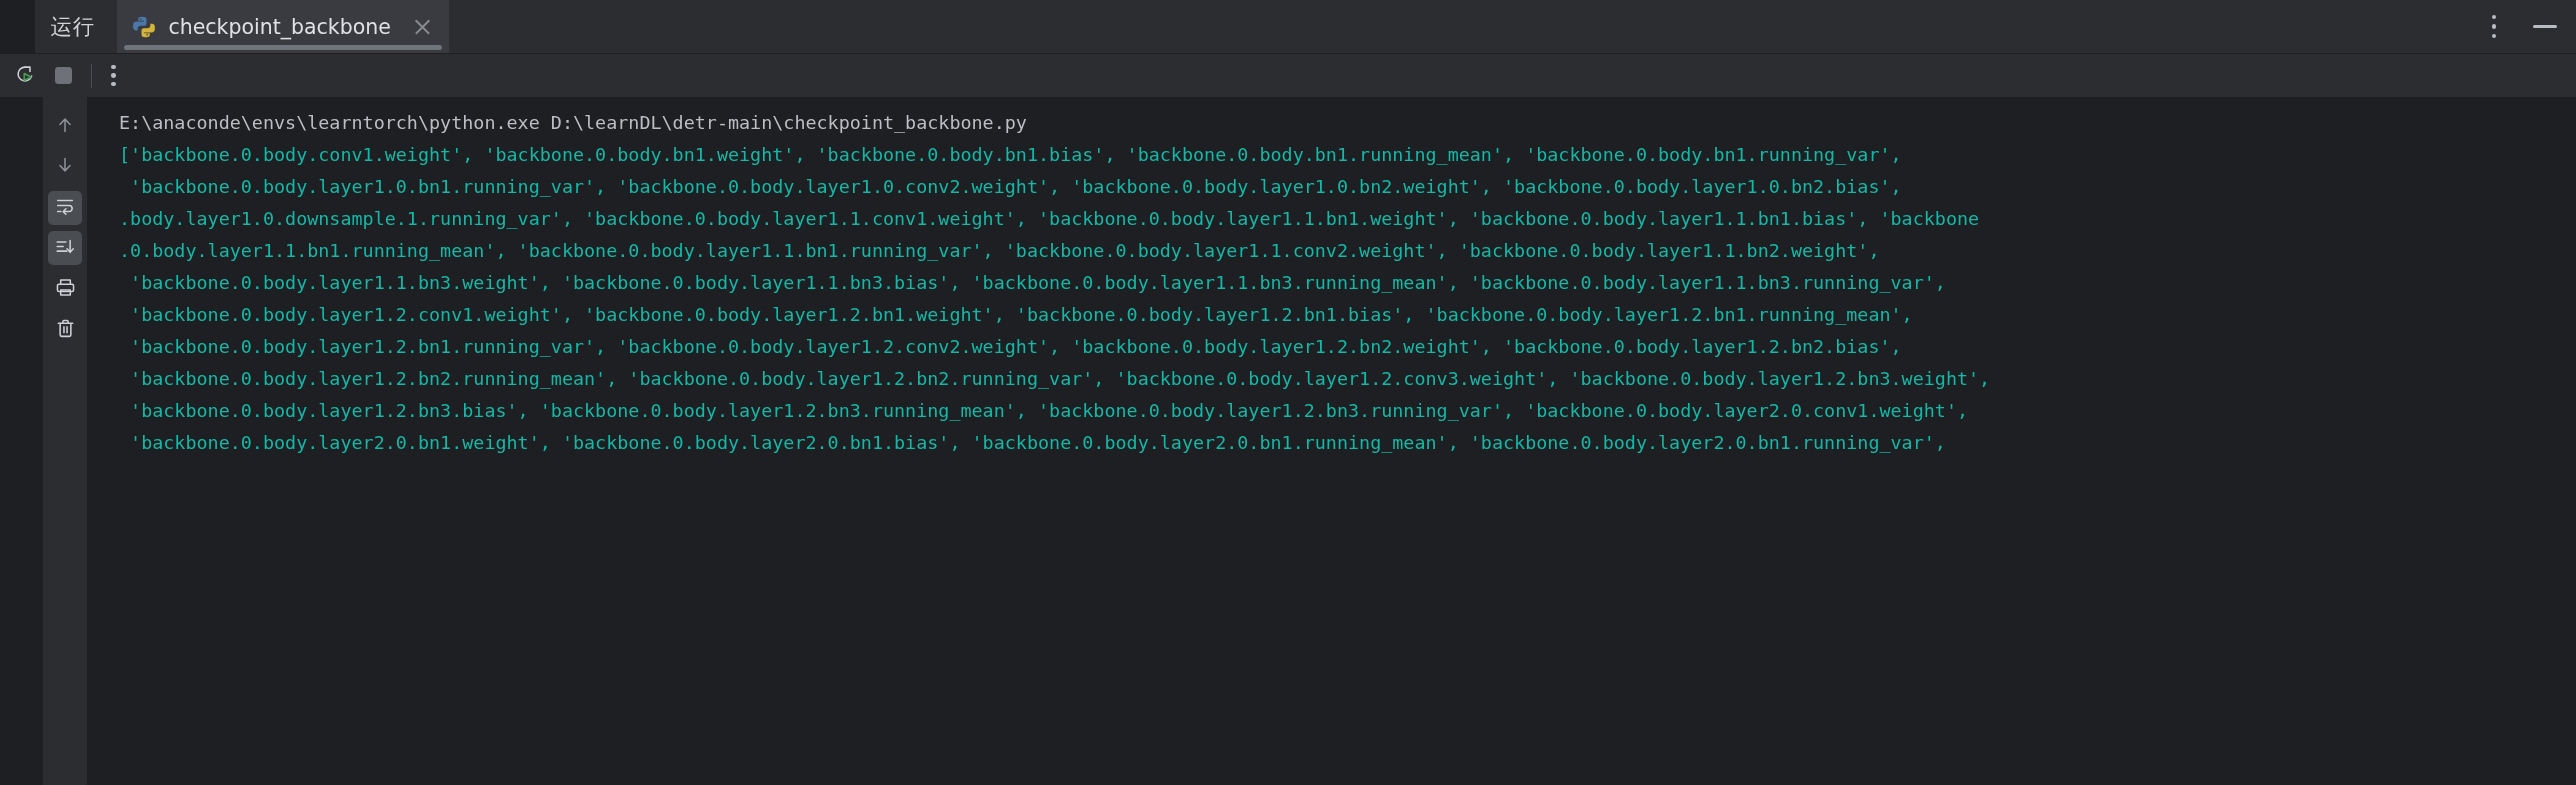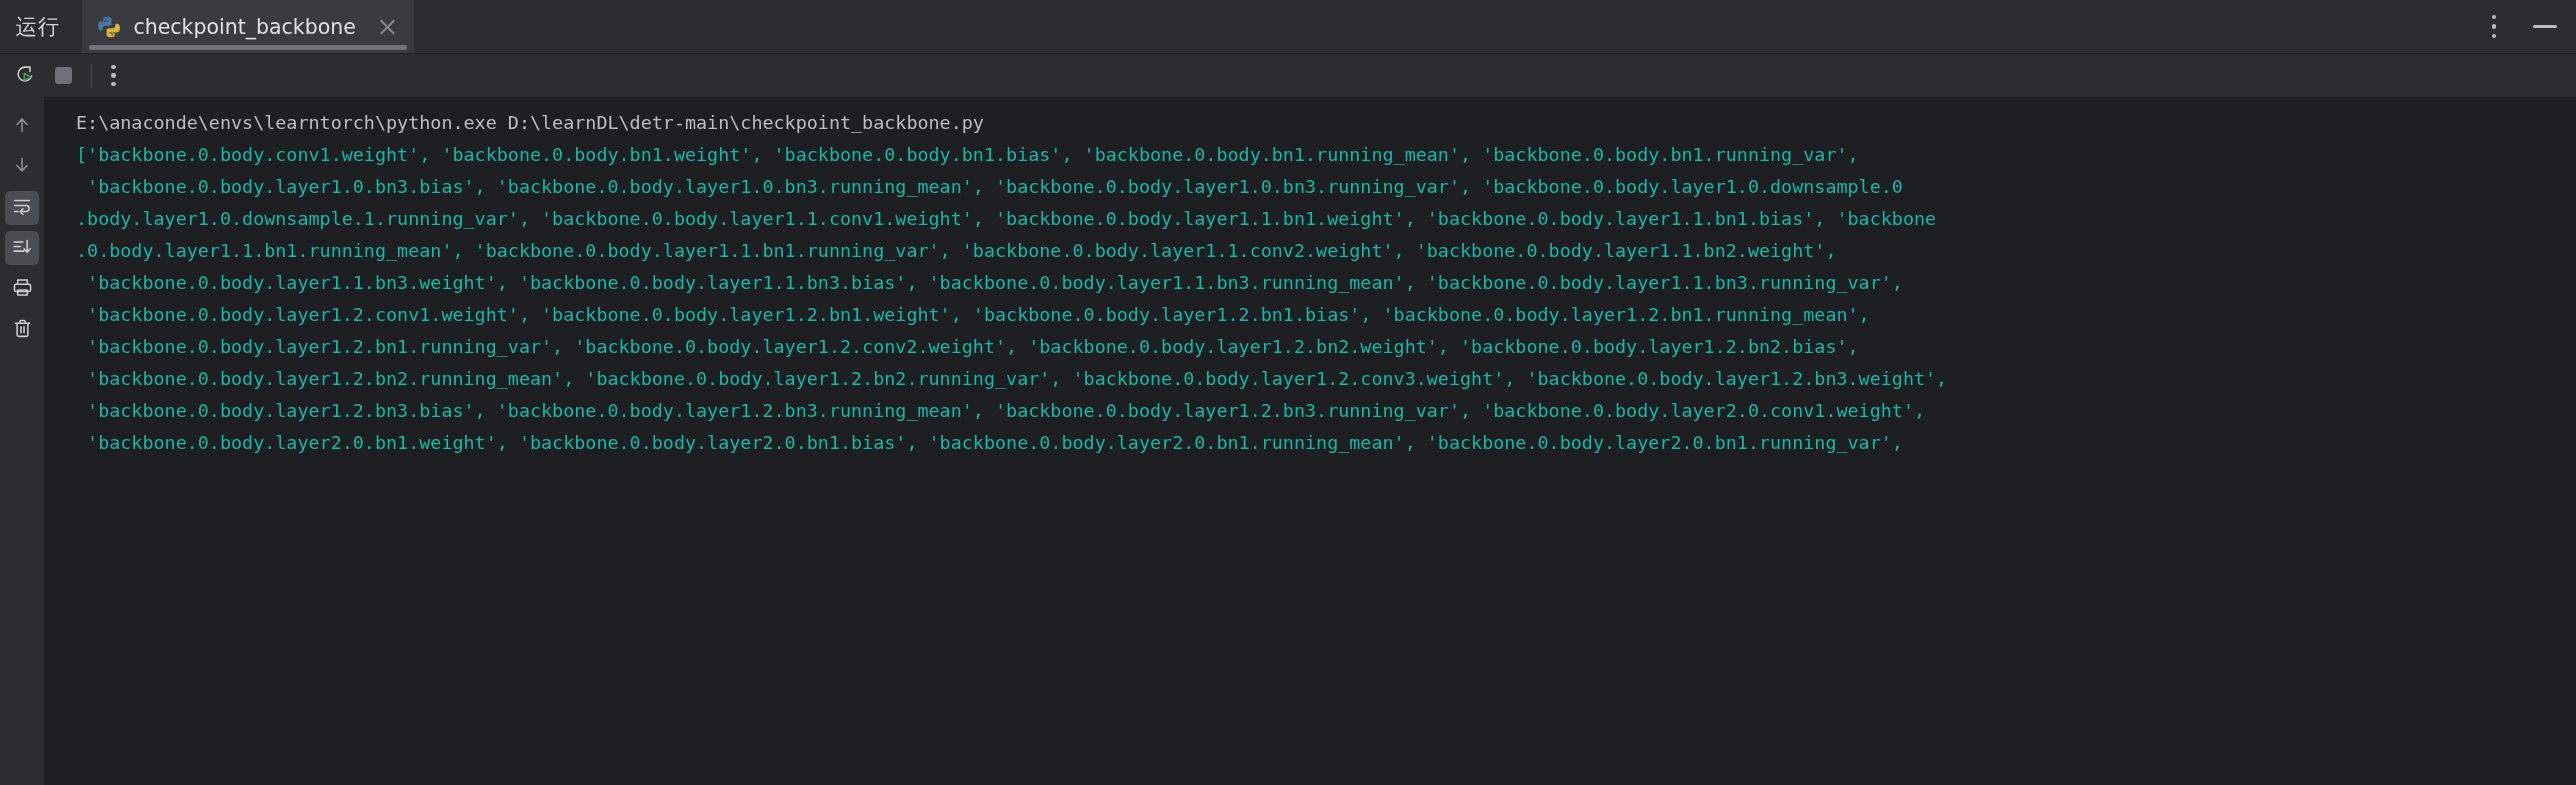--- a/index.html
+++ b/index.html
@@ -16,20 +16,21 @@
   }
 
   
   .tabbar {
     position: relative;
     height: 53px;
     background: #2b2d30;
     display: flex;
     align-items: center;
     box-sizing: border-box;
+    margin-left: 35px;
   }
   .runlabel {
     margin-left: 15.4px;
     margin-right: 22px;
     font-size: 21.4px;
     color: #cfd2d6;
     letter-spacing: 0.9px;
     white-space: nowrap;
   }
   .tab {
@@ -136,20 +137,21 @@
     border-radius: 50%;
     background: #b9bcc2;
     display: block;
   }
 
   
   .workarea {
     display: flex;
     height: 688px;
     background: #1e1f22;
+    padding-left: 43px;
   }
   .gutter {
     width: 44px;
     background: #2b2d30;
     flex: 0 0 44px;
     padding-top: 12px;
     box-sizing: border-box;
     display: flex;
     flex-direction: column;
     align-items: center;
@@ -290,21 +292,21 @@
         </svg>
       </span>
     </div>
 
   </div>
 
   <div class="console">
     <div class="cline cmd">E:\anaconde\envs\learntorch\python.exe D:\learnDL\detr-main\checkpoint_backbone.py</div>
     <div>
       <div class="cline">['backbone.0.body.conv1.weight', 'backbone.0.body.bn1.weight', 'backbone.0.body.bn1.bias', 'backbone.0.body.bn1.running_mean', 'backbone.0.body.bn1.running_var',</div>
-      <div class="cline"> 'backbone.0.body.layer1.0.bn3.bias', 'backbone.0.body.layer1.0.bn3.running_mean', 'backbone.0.body.layer1.0.bn3.running_var', 'backbone.0.body.layer1.0.downsample.0</div>
+      <div class="cline"> 'backbone.0.body.layer1.0.bn1.running_var', 'backbone.0.body.layer1.0.conv2.weight', 'backbone.0.body.layer1.0.bn2.weight', 'backbone.0.body.layer1.0.bn2.bias',</div>
       <div class="cline">.body.layer1.0.downsample.1.running_var', 'backbone.0.body.layer1.1.conv1.weight', 'backbone.0.body.layer1.1.bn1.weight', 'backbone.0.body.layer1.1.bn1.bias', 'backbone</div>
       <div class="cline">.0.body.layer1.1.bn1.running_mean', 'backbone.0.body.layer1.1.bn1.running_var', 'backbone.0.body.layer1.1.conv2.weight', 'backbone.0.body.layer1.1.bn2.weight',</div>
       <div class="cline"> 'backbone.0.body.layer1.1.bn3.weight', 'backbone.0.body.layer1.1.bn3.bias', 'backbone.0.body.layer1.1.bn3.running_mean', 'backbone.0.body.layer1.1.bn3.running_var',</div>
       <div class="cline"> 'backbone.0.body.layer1.2.conv1.weight', 'backbone.0.body.layer1.2.bn1.weight', 'backbone.0.body.layer1.2.bn1.bias', 'backbone.0.body.layer1.2.bn1.running_mean',</div>
       <div class="cline"> 'backbone.0.body.layer1.2.bn1.running_var', 'backbone.0.body.layer1.2.conv2.weight', 'backbone.0.body.layer1.2.bn2.weight', 'backbone.0.body.layer1.2.bn2.bias',</div>
       <div class="cline"> 'backbone.0.body.layer1.2.bn2.running_mean', 'backbone.0.body.layer1.2.bn2.running_var', 'backbone.0.body.layer1.2.conv3.weight', 'backbone.0.body.layer1.2.bn3.weight',</div>
       <div class="cline"> 'backbone.0.body.layer1.2.bn3.bias', 'backbone.0.body.layer1.2.bn3.running_mean', 'backbone.0.body.layer1.2.bn3.running_var', 'backbone.0.body.layer2.0.conv1.weight',</div>
       <div class="cline"> 'backbone.0.body.layer2.0.bn1.weight', 'backbone.0.body.layer2.0.bn1.bias', 'backbone.0.body.layer2.0.bn1.running_mean', 'backbone.0.body.layer2.0.bn1.running_var',</div>
       <div class="cline"></div>
     </div>

